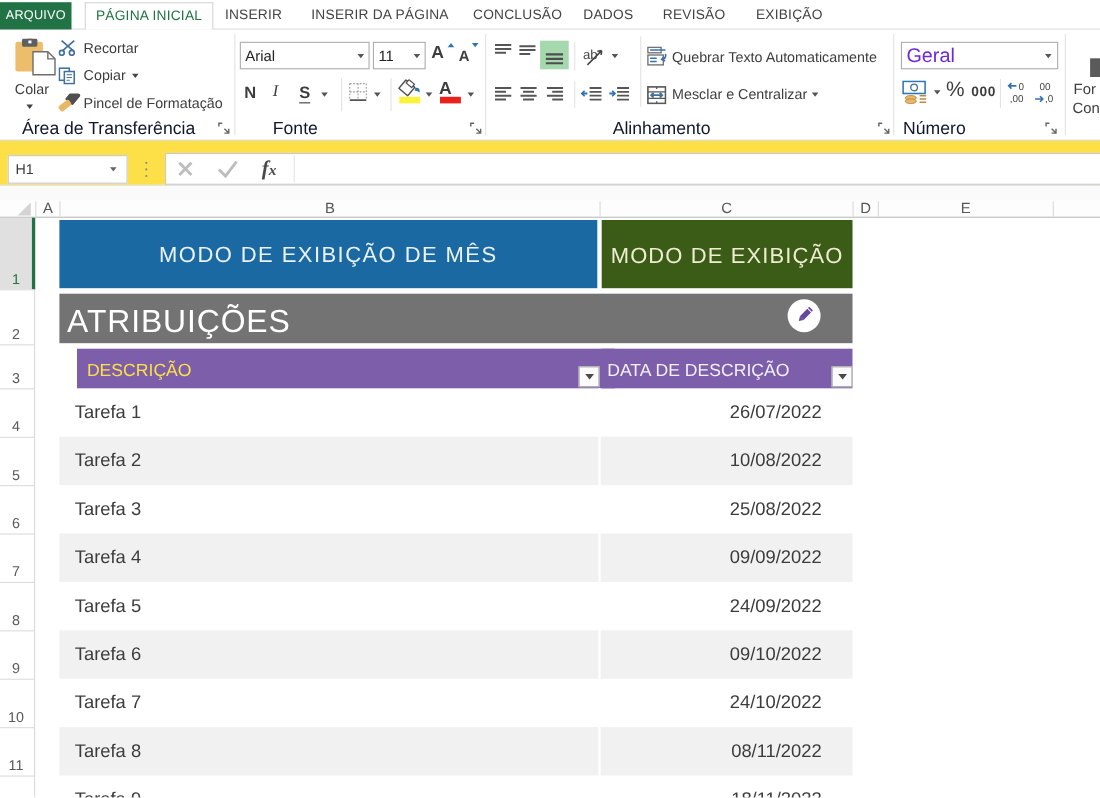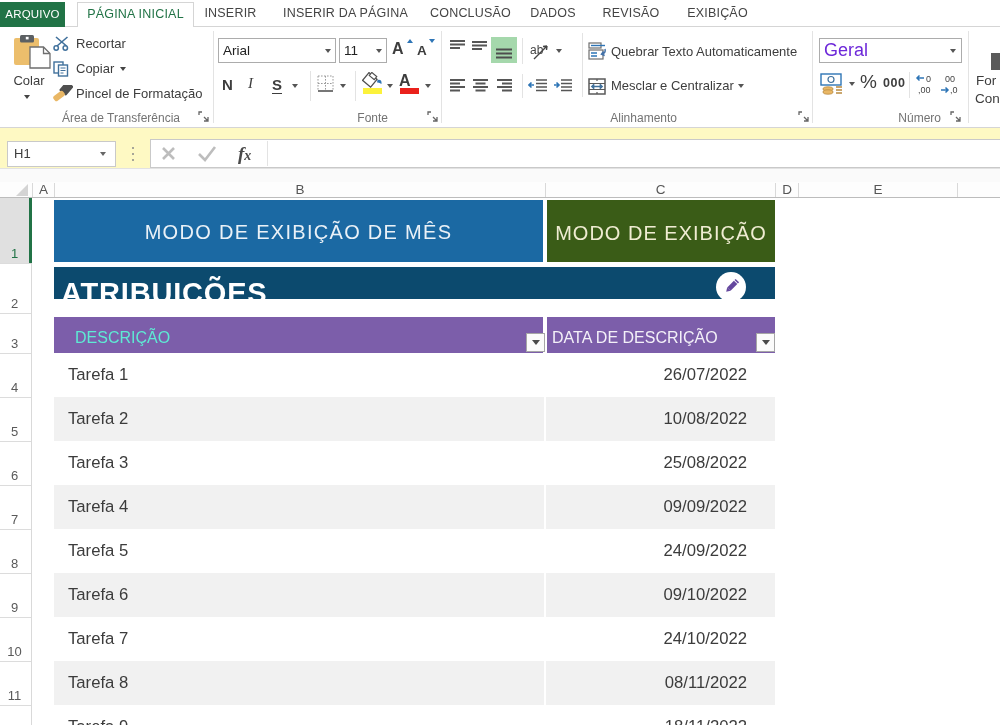--- a/index.html
+++ b/index.html
@@ -1,20 +1,20 @@
 <!DOCTYPE html>
 <html><head><meta charset="utf-8"><style>
 *{margin:0;padding:0;box-sizing:border-box}
 html,body{width:1000px;height:725px;overflow:hidden;background:#fff;
   font-family:"Liberation Sans",sans-serif;-webkit-font-smoothing:antialiased}
 #app{position:relative;width:1000px;height:725px;background:#fff}
 .a{position:absolute}
 .tabtxt{position:absolute;top:0;height:27px;line-height:27px;font-size:12.5px;color:#444;text-align:center;letter-spacing:.2px;white-space:nowrap}
 .vsep{position:absolute;width:1px;background:#E3E3E3}
-.glab{position:absolute;font-size:12px;color:#737373;text-align:right;line-height:12px}
+.glab{position:absolute;font-size:16px;color:#0f172a;text-align:left;line-height:12px}
 .btxt{position:absolute;font-size:13px;color:#3d3d3d;line-height:14px;white-space:nowrap}
 .td{position:absolute;width:0;height:0;border-left:3.5px solid transparent;border-right:3.5px solid transparent;border-top:4px solid #555}
 .hline{position:absolute;height:1px;background:#DCDCDC}
 .colhead{position:absolute;top:0;height:15px;line-height:15px;font-size:13.5px;color:#565656;text-align:center}
 .rownum{position:absolute;left:0;width:29px;text-align:center;font-size:13px;color:#5a5a5a}
 .task{position:absolute;left:54px;width:490px;height:44px;line-height:44px;padding-left:14px;font-size:16.7px;color:#3c3c3c}
 .date{position:absolute;left:547px;width:228px;height:44px;line-height:44px;padding-right:28px;font-size:16.7px;color:#3c3c3c;text-align:right}
 .stripe{position:absolute;left:54px;width:721px;height:44px;background:#F1F1F1}
 .fbox{position:absolute;width:19px;height:19px;background:#FBFBFB;border:1px solid #A6A6A6;display:flex;align-items:center;justify-content:center}
 </style></head><body>
@@ -194,21 +194,21 @@
   <div class="glab" style="left:821px;top:85px;width:120px">Número</div>
   <svg class="a" style="left:950px;top:84px" width="11" height="11" viewBox="0 0 11 11">
     <path d="M1 4 V1 H4 M6 6 L10 10 M10 6 V10 H6" stroke="#666" stroke-width="1.3" fill="none"></path>
   </svg>
 
   <div class="a" style="left:991px;top:26px;width:9px;height:17px;background:#5a5a5a"></div>
   <div class="btxt" style="left:976px;top:47px;font-size:13.5px">For</div>
   <div class="btxt" style="left:975px;top:65px;font-size:13.5px">Con-</div>
 </div>
 
-<div class="a" id="fbar" style="left:0;top:128px;width:1000px;height:54px;background:#fef9c3">
+<div class="a" id="fbar" style="left:0;top:128px;width:1000px;height:54px;background:#fde047">
   <div class="a" style="left:0;top:40px;width:1000px;height:14px;background:#FAFAFA;border-top:1px solid #E2E2E2"></div>
   <div class="a" style="left:7px;top:13px;width:109px;height:26px;background:#fff;border:1px solid #C9C9C9"></div>
   <div class="a" style="left:14px;top:13px;height:26px;line-height:26px;font-size:13px;color:#3d3d3d">H1</div>
   <div class="td" style="left:100px;top:24px;border-top-color:#666"></div>
   <div class="a" style="left:132px;top:19px;width:2px;height:2px;background:#8a8a8a;border-radius:50%"></div>
   <div class="a" style="left:132px;top:25px;width:2px;height:2px;background:#8a8a8a;border-radius:50%"></div>
   <div class="a" style="left:132px;top:31px;width:2px;height:2px;background:#8a8a8a;border-radius:50%"></div>
   <div class="a" style="left:150px;top:11px;width:850px;height:29px;background:#fff;border:1px solid #C9C9C9;border-right:none"></div>
   <svg class="a" style="left:161px;top:18px" width="15" height="15" viewBox="0 0 15 15">
     <path d="M2 2 L13 13 M13 2 L2 13" stroke="#BDBDBD" stroke-width="2.6" fill="none"></path>
@@ -260,30 +260,30 @@
   <div class="rownum" style="top:330px">7</div>
   <div class="rownum" style="top:374px">8</div>
   <div class="rownum" style="top:418px">9</div>
   <div class="rownum" style="top:462px">10</div>
   <div class="rownum" style="top:506px">11</div>
 
   <div class="a" style="left:54px;top:18px;width:489px;height:62px;background:#1B69A3;color:#EAF1F7;font-size:20px;text-align:center;line-height:64px;letter-spacing:1.3px">MODO DE EXIBIÇÃO DE MÊS</div>
   <div class="a" style="left:547px;top:18px;width:228px;height:62px;background:#3A5C17;color:#EFECD2;font-size:20px;text-align:center;display:flex;flex-direction:column;justify-content:center;line-height:25px;letter-spacing:1px;padding-top:5px">
     <div>MODO DE EXIBIÇÃO</div>
       </div>
-  <div class="a" style="left:54px;top:85px;width:721px;height:32px;background:#0c4a6e;color:#fff;font-size:29px;font-weight:bold;line-height:52px;padding-left:7px;letter-spacing:.8px">ATRIBUIÇÕES</div>
+  <div class="a" style="left:54px;top:85px;width:721px;height:45px;background:#737373;color:#fff;font-size:29px;font-weight:normal;line-height:52px;padding-left:7px;letter-spacing:.8px">ATRIBUIÇÕES</div>
   <div class="a" style="left:716px;top:90px;width:30px;height:30px;background:#fff;border-radius:50%"></div>
   <svg class="a" style="left:722px;top:96px" width="18" height="18" viewBox="0 0 18 18">
     <g transform="rotate(45 9 9)">
       <rect x="6.6" y="2.5" width="4.8" height="9.5" fill="#64479E"></rect>
       <rect x="6.6" y="0" width="4.8" height="1.6" fill="#64479E"></rect>
       <polygon points="6.6,12 11.4,12 9,15.8" fill="#64479E"></polygon>
     </g>
   </svg>
-  <div class="a" style="left:54px;top:135px;width:489px;height:36px;background:#7C5EAA;color:#5eead4;font-size:16px;line-height:41px;padding-left:21px">DESCRIÇÃO</div>
+  <div class="a" style="left:70px;top:135px;width:489px;height:36px;background:#7C5EAA;color:#fde047;font-size:16px;line-height:41px;padding-left:9px">DESCRIÇÃO</div>
   <div class="a" style="left:547px;top:135px;width:228px;height:36px;background:#7C5EAA;color:#F3F0F8;font-size:16px;line-height:41px;padding-left:5px">DATA DE DESCRIÇÃO</div>
   <div class="fbox" style="left:526px;top:151px">
         <div style="width:0;height:0;border-left:4.5px solid transparent;border-right:4.5px solid transparent;border-top:5.5px solid #4a4a4a"></div>
       </div>
   <div class="fbox" style="left:756px;top:151px">
         <div style="width:0;height:0;border-left:4.5px solid transparent;border-right:4.5px solid transparent;border-top:5.5px solid #4a4a4a"></div>
       </div>
 
   <div class="stripe" style="top:215px"></div>
   <div class="stripe" style="top:303px"></div>

